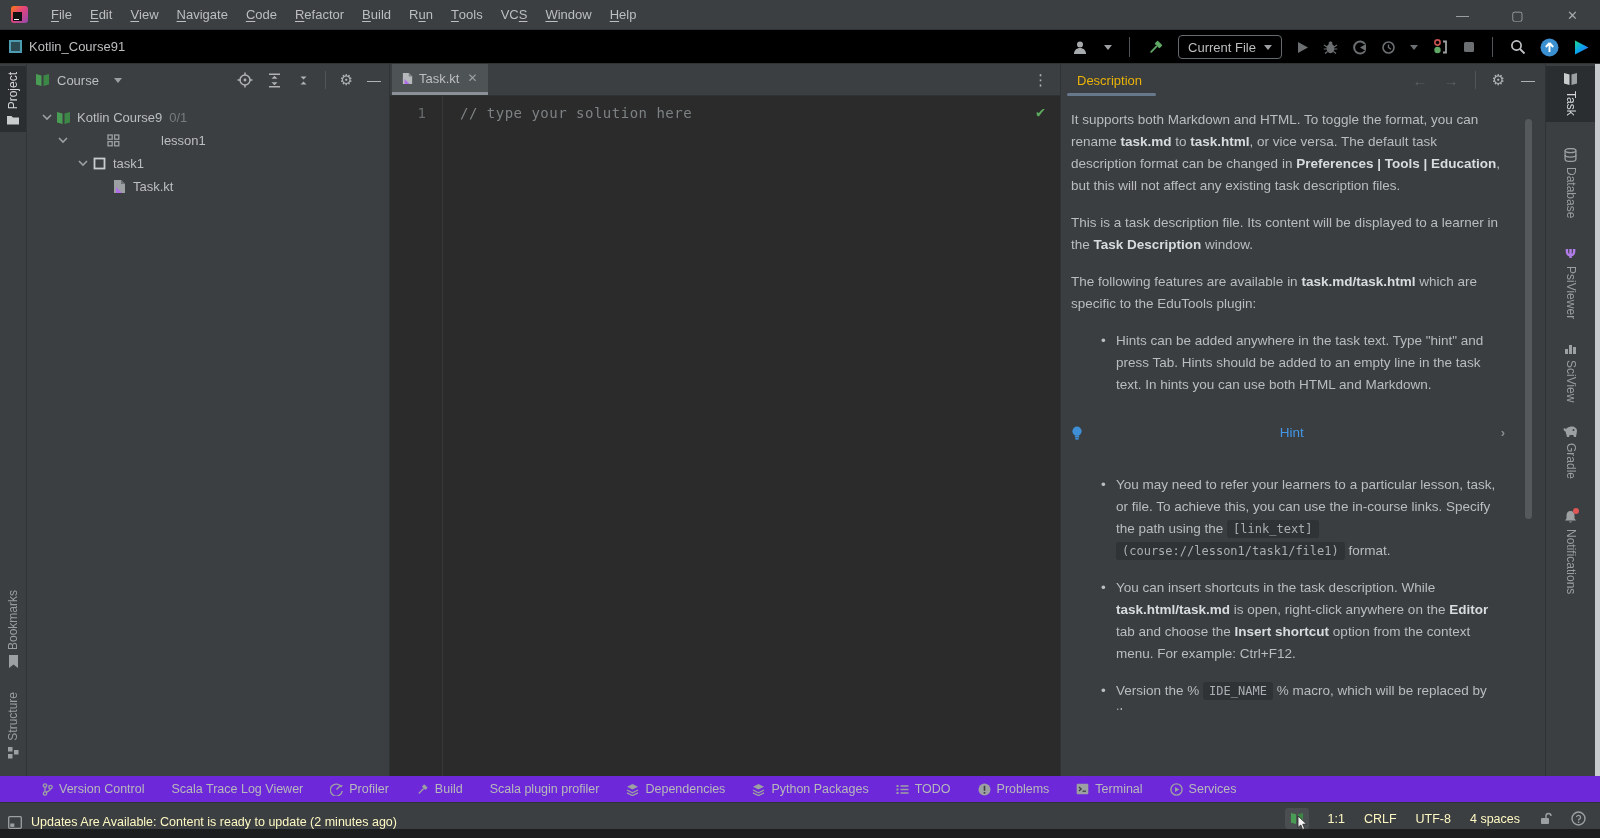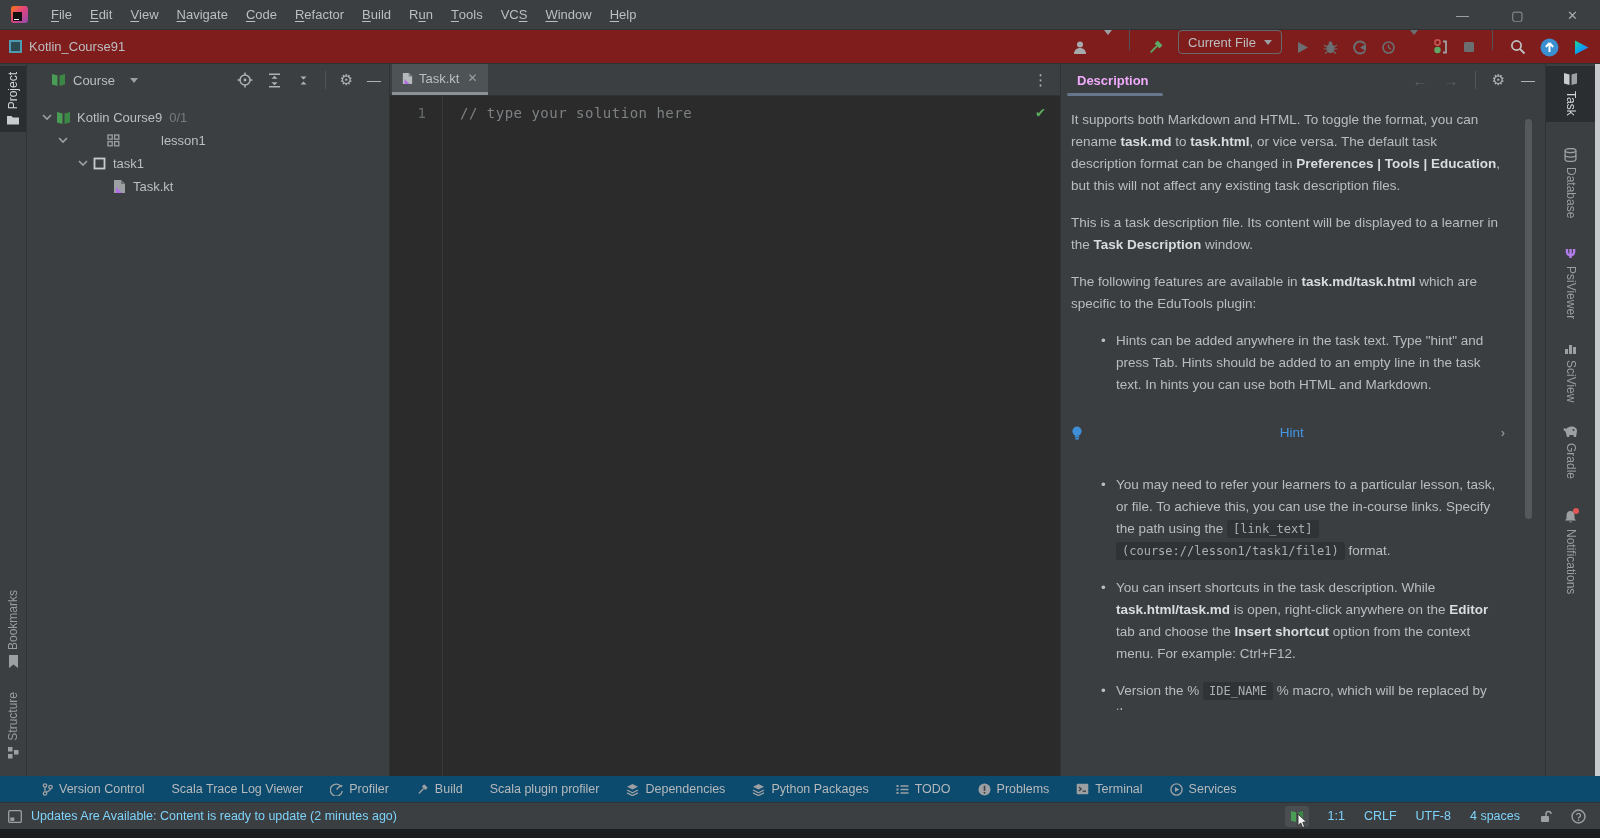--- a/index.html
+++ b/index.html
@@ -21,25 +21,25 @@
   .jb-logo::before { content:""; position:absolute; left:3px; bottom:3px; width:5px; height:1.5px; background:#fff; z-index:1; }
   .menu-item { padding:0 9px; height:30px; display:inline-flex; align-items:center; color:#bcbec0; cursor:default; }
   .menu-item u { text-decoration:underline; text-underline-offset:2px; }
   .win-title { position:absolute; left:627px; top:0; height:30px; display:flex; align-items:center;
     color:#6e7275; font-size:13px; }
   .win-controls { position:absolute; right:0; top:0; height:30px; display:flex; }
   .win-btn { width:55px; height:30px; display:flex; align-items:center; justify-content:center;
     color:#a7aaac; font-size:13px; }
 
   
-  .toolbar { position:absolute; left:0; top:30px; width:1600px; height:34px; background:#7f1d1d;
+  .toolbar { position:absolute; left:0; top:30px; width:1600px; height:34px; background:#000000;
     border-bottom:1px solid #303334; display:flex; align-items:center; }
   .proj-chip { display:flex; align-items:center; gap:7px; margin-left:9px; color:#bcbec0; }
   .proj-square { width:13px; height:13px; border:2px solid #4d9bb0; background:#2c4a52; }
-  .tb-right { position:absolute; right:10px; top:0; height:34px; display:flex; gap:14px; }
+  .tb-right { position:absolute; right:10px; top:0; height:34px; display:flex; align-items:center; gap:14px; }
   .tb-sep { width:1px; height:20px; background:#515557; margin:0 3px; }
   .run-combo { height:24px; border:1px solid #646a6d; border-radius:4px; padding:0 9px;
     display:flex; align-items:center; gap:8px; color:#bcbec0; }
   .dd-arrow { width:0; height:0; border-left:4px solid transparent; border-right:4px solid transparent;
     border-top:5px solid #9da0a2; display:inline-block; }
   .dd-arrow.dim { border-top-color:#6b6f71; }
 
   
   .main { position:absolute; left:0; top:64px; width:1600px; height:712px; display:flex; }
 
@@ -48,21 +48,21 @@
   .strip.left { width:27px; border-right:1px solid #303334; }
   .strip.right { width:50px; border-left:1px solid #303334; }
   .stripe-item { position:absolute; left:0; width:100%; display:flex; flex-direction:column;
     align-items:center; gap:5px; padding:6px 0; color:#9a9ea1; font-size:12px; cursor:default; }
   .stripe-item.active { background:#2b2e30; color:#d4d6d8; }
   .vt-right { writing-mode:vertical-rl; }
   .vt-left  { writing-mode:vertical-rl; transform:rotate(180deg); }
 
   
   .project-panel { width:363px; flex:none; background:#3c3f41; border-right:1px solid #303334; position:relative; }
-  .panel-header { height:32px; display:flex; align-items:center; padding:0 24px; }
+  .panel-header { height:32px; display:flex; align-items:center; padding:0 8px; }
   .ph-title { display:flex; align-items:center; gap:7px; color:#bcbec0; }
   .ph-icons { position:absolute; right:8px; top:0; height:32px; display:flex; align-items:center; gap:14px; }
   .tree { padding-top:10px; font-size:13px; }
   .tree-row { height:23px; display:flex; align-items:center; color:#bcbec0; cursor:default; }
   .tree-chevron { width:15px; display:flex; justify-content:center; }
   .tree-icon { width:18px; display:flex; justify-content:center; margin-right:5px; }
   .tree-suffix { color:#787b7d; margin-left:7px; }
 
   
   .editor { width:670px; flex:none; display:flex; flex-direction:column; background:#2b2b2b; }
@@ -73,21 +73,21 @@
   .kebab { position:absolute; right:12px; color:#b0b3b5; font-size:15px; letter-spacing:0; }
   .editor-body { position:relative; flex:1; display:flex; font-family:"DejaVu Sans Mono", monospace; font-size:14px; }
   .gutter { width:53px; flex:none; border-right:1px solid #383838; color:#676b6d; text-align:right;
     padding:9px 16px 0 0; }
   .code { padding:9px 0 0 17px; color:#7d8284; letter-spacing:0.5px; }
   .inspect-ok { position:absolute; right:15px; top:7px; color:#5dab5e; font-size:15px; }
 
   
   .desc { width:485px; flex:none; position:relative; background:#3b3e40; border-left:1px solid #303334; }
   .desc-header { height:32px; position:relative; display:flex; align-items:center; }
-  .desc-tab { margin-left:16px; color:#f0abfc; position:relative; height:32px; display:flex; align-items:center;font-weight:bold; }
+  .desc-tab { margin-left:16px; color:#eab308; position:relative; height:32px; display:flex; align-items:center; }
   .desc-tab::after { content:""; position:absolute; left:-10px; right:-14px; bottom:0; height:3px;
     background:#68788c; border-radius:2px; }
   .desc-hicons { position:absolute; right:10px; top:0; height:32px; display:flex; align-items:center; gap:16px; }
   .nav-arrow { color:#5d6163; font-size:15px; }
   .desc-body { position:absolute; left:0; top:32px; width:100%; height:614px; overflow:hidden;
     padding:13px 40px 0 10px; font-size:13.5px; line-height:22px; color:#b9bdbf; }
   .desc-body p { margin:0 0 15px; }
   .desc-body b { color:#d9dcde; font-weight:700; }
   .desc-body ul { margin:0 0 14px; padding-left:45px; list-style:none; }
   .desc-body li { position:relative; margin-bottom:15px; }
@@ -104,28 +104,28 @@
   .check-btn { position:absolute; left:13px; top:18px; height:27px; min-width:82px; padding:0 18px;
     background:#3d6ba5; border:1px solid #4c7ab2; border-radius:4px; color:#dfe6ee; font-weight:700;
     font-size:13px; display:flex; align-items:center; justify-content:center; font-family:"Liberation Sans",sans-serif; }
   .reset-btn { position:absolute; right:64px; top:18px; width:27px; height:27px; border:1px solid #5f6365;
     border-radius:4px; display:flex; align-items:center; justify-content:center; color:#9da0a2; font-size:15px; background:transparent; }
 
   
   .edge-strip { width:5px; flex:none; background:#c7cbce; }
 
   
-  .bottom-bar { position:absolute; left:0; top:776px; width:1600px; height:27px; background:#0c4a6e;
+  .bottom-bar { position:absolute; left:0; top:776px; width:1600px; height:27px; background:#6d28d9;
     border-bottom:1px solid #303334; display:flex; align-items:center; gap:27px; padding-left:42px;
     font-size:12.5px; color:#b6b9bb; }
   .bb-item { display:flex; align-items:center; gap:6px; cursor:default; white-space:nowrap; }
 
   
   .status-bar { position:absolute; left:0; top:803px; width:1600px; height:26px; background:#3c3f41;
-    display:flex; align-items:center; font-size:12.5px; color:#7dd3fc; }
+    display:flex; align-items:flex-end; font-size:12.5px; color:#fef9c3; }
   .sb-left { display:flex; align-items:center; gap:9px; margin-left:8px; }
   .sb-right { position:absolute; right:14px; display:flex; align-items:center; gap:19px; }
   .sb-course { position:relative; width:24px; height:21px; background:#4a4e50; border-radius:3px;
     display:flex; align-items:center; justify-content:center; }
   .cursor-arrow { position:absolute; left:12px; top:8px; z-index:5; }
   .bottom-edge { position:absolute; left:0; top:829px; width:1600px; height:9px; background:#1c1d1e; }
 
   .dim { color:#6b6f71; }
 </style>
 </head>

